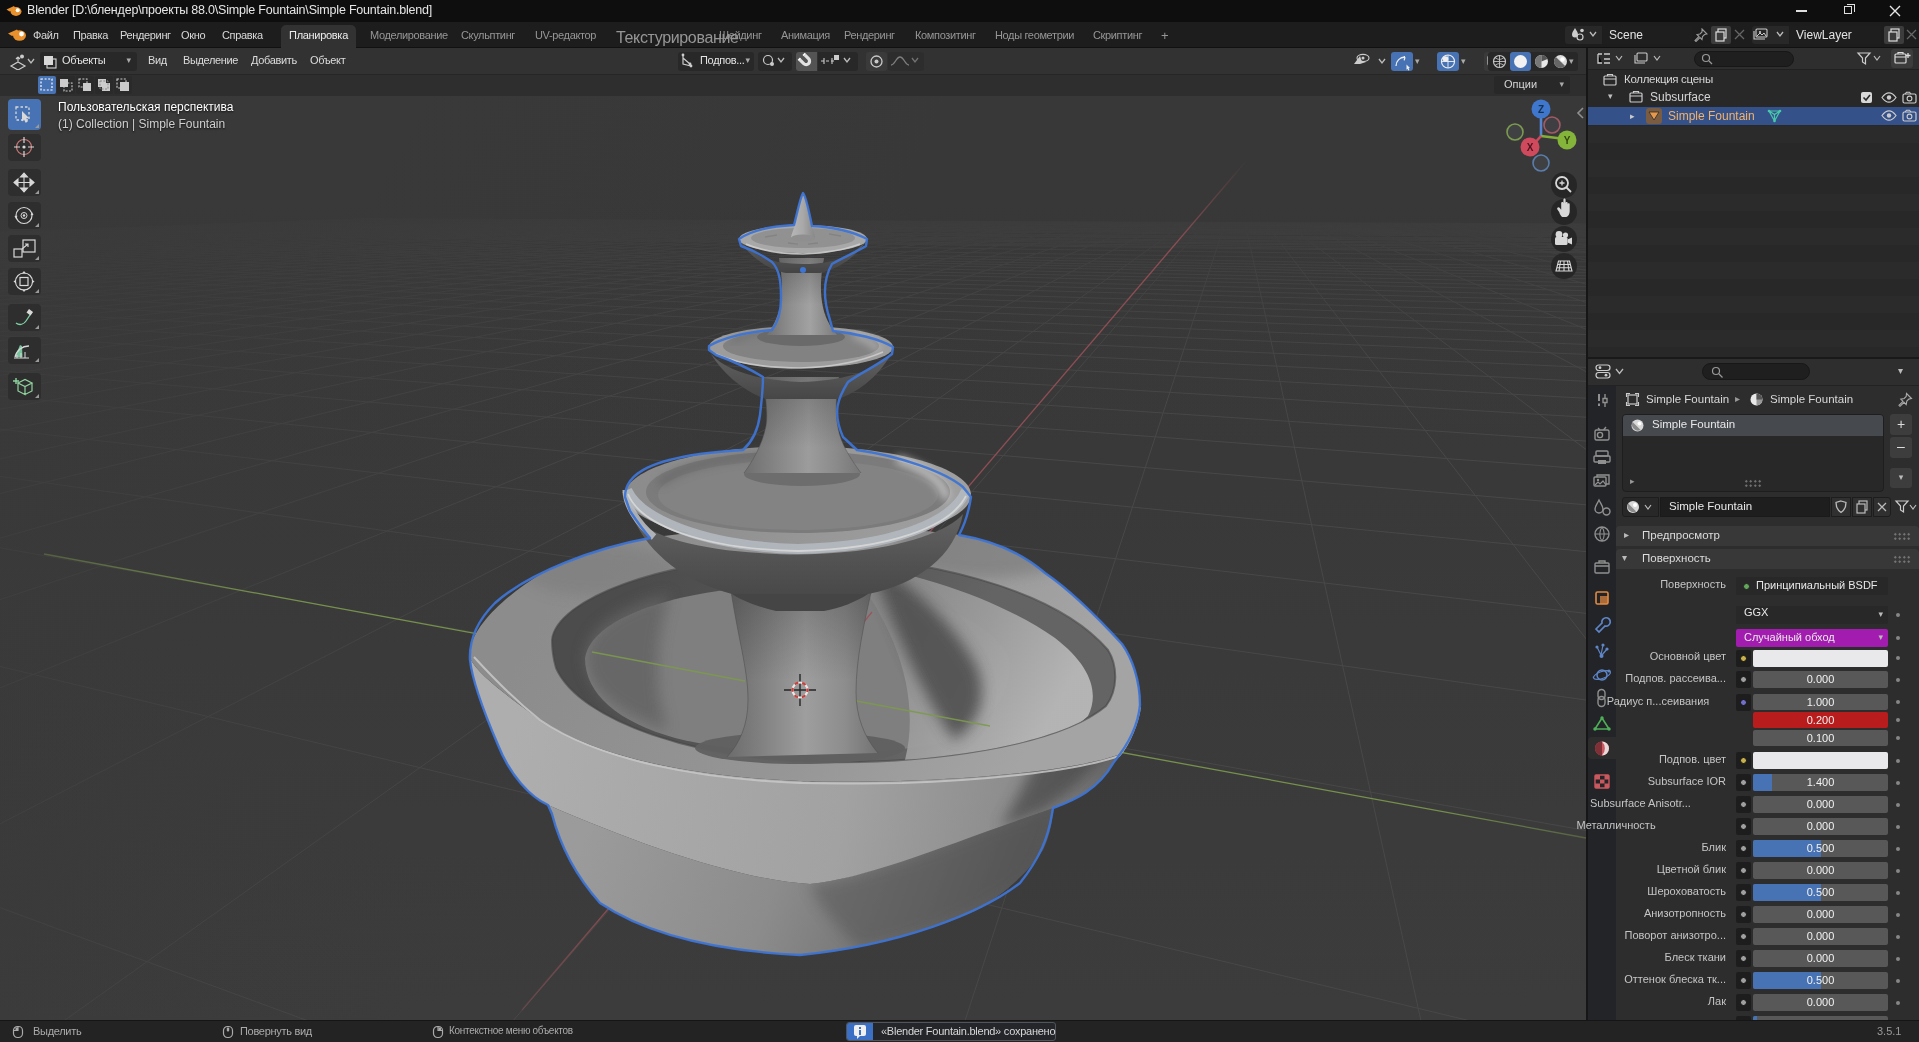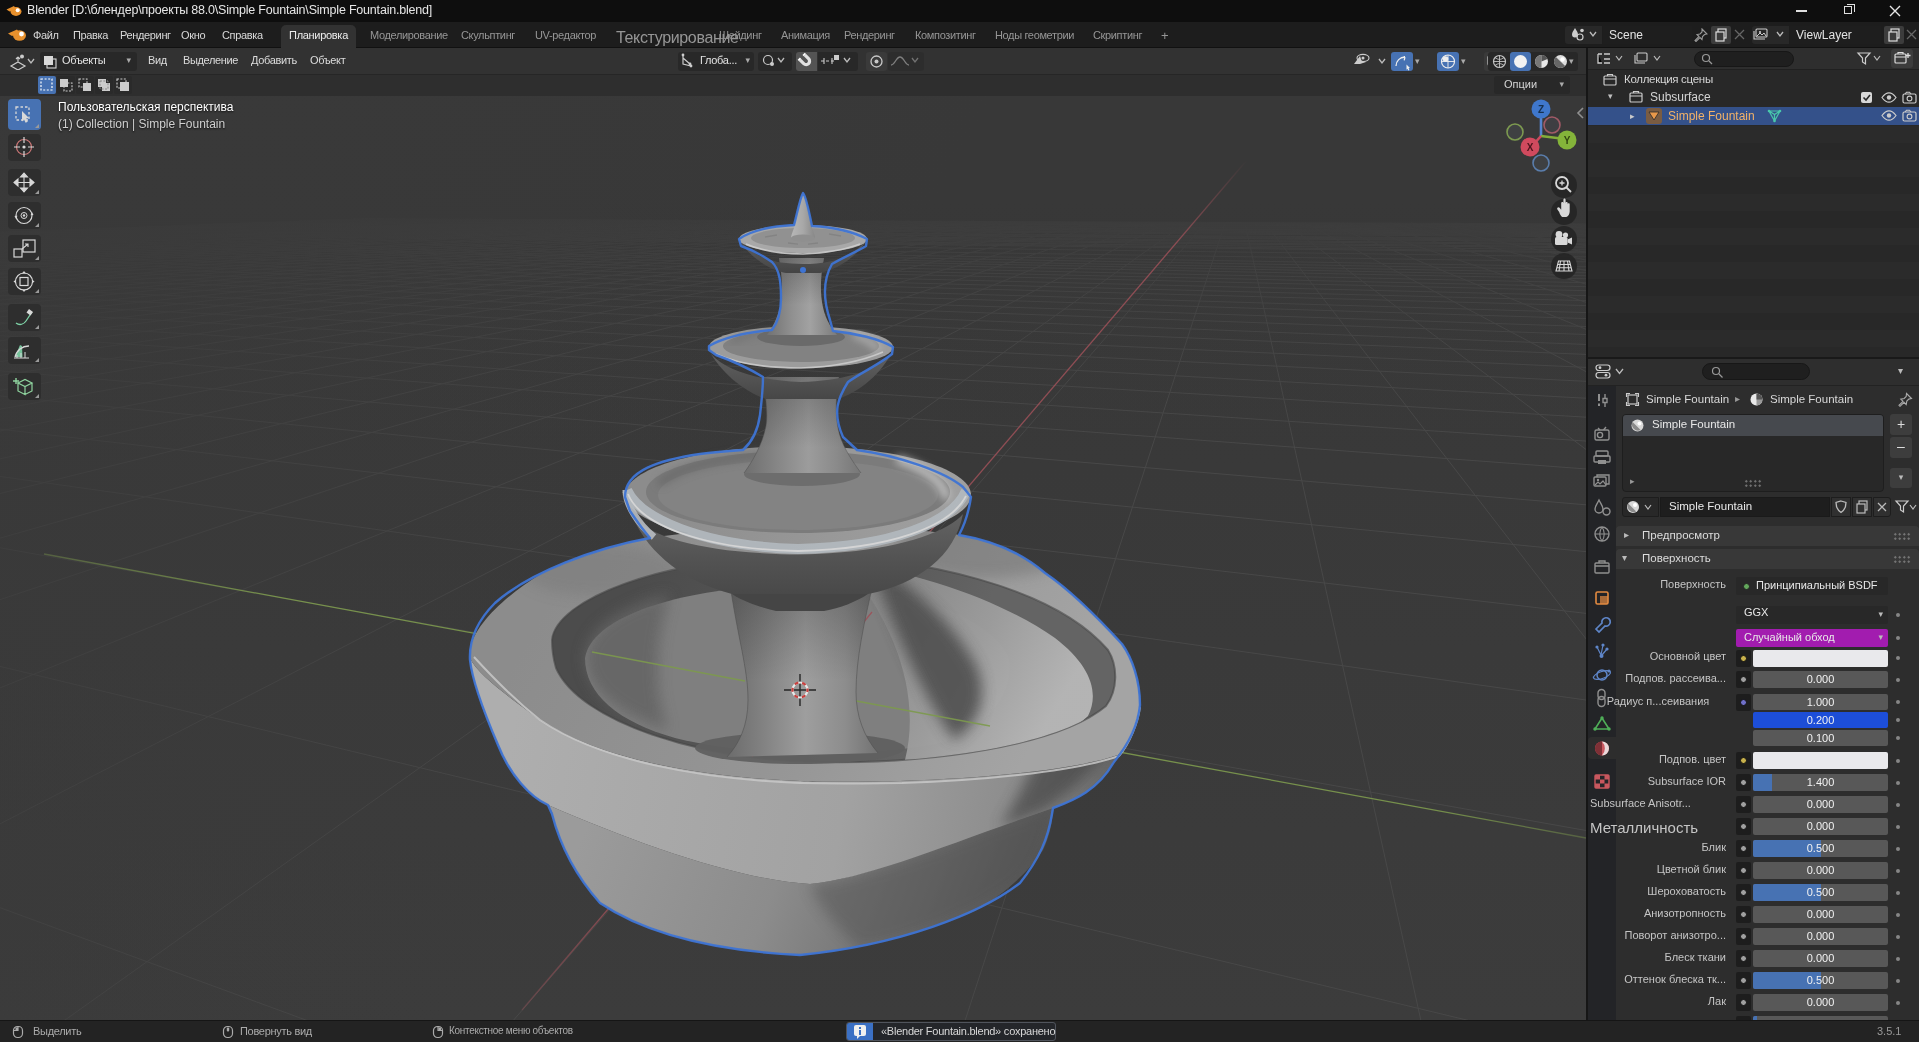--- a/index.html
+++ b/index.html
@@ -335,21 +335,21 @@
 <div class="abs" style="left:183px;top:6px;font-size:11px;letter-spacing:-0.35px;color:#dcdcdc">Выделение</div>
 <div class="abs" style="left:251px;top:6px;font-size:11px;letter-spacing:-0.35px;color:#dcdcdc">Добавить</div>
 <div class="abs" style="left:310px;top:6px;font-size:11px;letter-spacing:-0.35px;color:#dcdcdc">Объект</div>
 <div class="abs" style="left:678px;top:4px;width:76px;height:19px;background:#282828;border-radius:3px">
 <svg width="20" height="17" viewBox="0 0 20 17">
         <path d="M5 3 v9 l8 2 M5 6 l7 6" fill="none" stroke="#ccc" stroke-width="1.2"></path>
         <circle cx="5" cy="3" r="1.4" fill="#ccc"></circle>
         <circle cx="13" cy="14" r="1.4" fill="#ccc"></circle>
         <circle cx="12" cy="12" r="1.4" fill="#ccc"></circle>
       </svg>
-<div class="abs" style="left:22px;top:2px;font-size:11px;letter-spacing:-0.3px;color:#e3e3e3">Глоба...</div>
+<div class="abs" style="left:22px;top:2px;font-size:11px;letter-spacing:-0.3px;color:#e3e3e3">Подпов...</div>
 <div class="abs" style="right:4px;top:3px;font-size:9px;color:#aaa">▾</div></div>
 <div class="abs" style="left:758px;top:4px;width:34px;height:19px;background:#282828;border-radius:3px">
 <svg width="32" height="17" viewBox="0 0 32 17">
         <circle cx="10" cy="8" r="4.5" fill="none" stroke="#ccc" stroke-width="1.2"></circle>
         <circle cx="14" cy="12" r="2" fill="#ccc"></circle>
         <path d="M20 6 l3 4 3-4" fill="none" stroke="#bbb" stroke-width="1.3"></path>
       </svg></div>
 <div class="abs" style="left:796px;top:4px;width:21px;height:19px;background:#545454;border-radius:3px 0 0 3px">
 <svg width="21" height="19" viewBox="0 0 21 19">
         <g transform="rotate(-45 10.5 9.5)">
@@ -744,21 +744,21 @@
   </div>
 <div class="abs" style="left:1896px;top:678px;width:4px;height:4px;border-radius:50%;background:#868686"></div>
 <div class="abs" style="left:1590px;top:695px;width:136px;text-align:center;font-size:11px;color:#c5c5c5;white-space:nowrap;overflow:hidden">Радиус п...сеивания</div>
 <div class="abs" style="left:1736px;top:694px;width:15px;height:17px;background:#1d1d1d;border-radius:2px">
     <div class="abs" style="left:4px;top:5px;width:7px;height:7px;border-radius:50%;background:#7070c9;border:1px solid #101010"></div>
   </div>
 <div class="abs" style="left:1753px;top:694px;width:135px;height:16px;background:#585858;border-radius:2px;overflow:hidden">
     <div class="abs" style="left:0;right:0;top:0;bottom:0;text-align:center;font-size:11px;line-height:16px;color:#f2f2f2">1.000</div>
   </div>
 <div class="abs" style="left:1896px;top:700px;width:4px;height:4px;border-radius:50%;background:#868686"></div>
-<div class="abs" style="left:1753px;top:712px;width:135px;height:16px;background:#1d4ed8;border-radius:2px;overflow:hidden">
+<div class="abs" style="left:1753px;top:712px;width:135px;height:16px;background:#b91c1c;border-radius:2px;overflow:hidden">
     <div class="abs" style="left:0;right:0;top:0;bottom:0;text-align:center;font-size:11px;line-height:16px;color:#f2f2f2">0.200</div>
   </div>
 <div class="abs" style="left:1896px;top:718px;width:4px;height:4px;border-radius:50%;background:#868686"></div>
 <div class="abs" style="left:1753px;top:730px;width:135px;height:16px;background:#585858;border-radius:2px;overflow:hidden">
     <div class="abs" style="left:0;right:0;top:0;bottom:0;text-align:center;font-size:11px;line-height:16px;color:#f2f2f2">0.100</div>
   </div>
 <div class="abs" style="left:1896px;top:736px;width:4px;height:4px;border-radius:50%;background:#868686"></div>
 <div class="abs" style="left:1590px;top:753px;width:136px;text-align:right;font-size:11px;color:#c5c5c5;white-space:nowrap;overflow:hidden">Подпов. цвет</div>
 <div class="abs" style="left:1736px;top:752px;width:15px;height:17px;background:#1d1d1d;border-radius:2px">
     <div class="abs" style="left:4px;top:5px;width:7px;height:7px;border-radius:50%;background:#c8b14c;border:1px solid #101010"></div>
@@ -775,21 +775,21 @@
   </div>
 <div class="abs" style="left:1896px;top:781px;width:4px;height:4px;border-radius:50%;background:#868686"></div>
 <div class="abs" style="left:1590px;top:797px;width:136px;text-align:left;font-size:11px;color:#c5c5c5;white-space:nowrap;overflow:hidden">Subsurface Anisotr...</div>
 <div class="abs" style="left:1736px;top:796px;width:15px;height:17px;background:#1d1d1d;border-radius:2px">
     <div class="abs" style="left:4px;top:5px;width:7px;height:7px;border-radius:50%;background:#a0a0a0;border:1px solid #101010"></div>
   </div>
 <div class="abs" style="left:1753px;top:796px;width:135px;height:17px;background:#585858;border-radius:2px;overflow:hidden">
     <div class="abs" style="left:0;right:0;top:0;bottom:0;text-align:center;font-size:11px;line-height:17px;color:#f2f2f2">0.000</div>
   </div>
 <div class="abs" style="left:1896px;top:803px;width:4px;height:4px;border-radius:50%;background:#868686"></div>
-<div class="abs" style="left:1590px;top:819px;width:136px;text-align:left;font-size:15px;color:#c5c5c5;white-space:nowrap;overflow:hidden">Металличность</div>
+<div class="abs" style="left:1548px;top:819px;width:136px;text-align:center;font-size:11px;color:#c5c5c5;white-space:nowrap;overflow:hidden">Металличность</div>
 <div class="abs" style="left:1736px;top:818px;width:15px;height:17px;background:#1d1d1d;border-radius:2px">
     <div class="abs" style="left:4px;top:5px;width:7px;height:7px;border-radius:50%;background:#a0a0a0;border:1px solid #101010"></div>
   </div>
 <div class="abs" style="left:1753px;top:818px;width:135px;height:17px;background:#585858;border-radius:2px;overflow:hidden">
     <div class="abs" style="left:0;right:0;top:0;bottom:0;text-align:center;font-size:11px;line-height:17px;color:#f2f2f2">0.000</div>
   </div>
 <div class="abs" style="left:1896px;top:825px;width:4px;height:4px;border-radius:50%;background:#868686"></div>
 <div class="abs" style="left:1590px;top:841px;width:136px;text-align:right;font-size:11px;color:#c5c5c5;white-space:nowrap;overflow:hidden">Блик</div>
 <div class="abs" style="left:1736px;top:840px;width:15px;height:17px;background:#1d1d1d;border-radius:2px">
     <div class="abs" style="left:4px;top:5px;width:7px;height:7px;border-radius:50%;background:#a0a0a0;border:1px solid #101010"></div>

